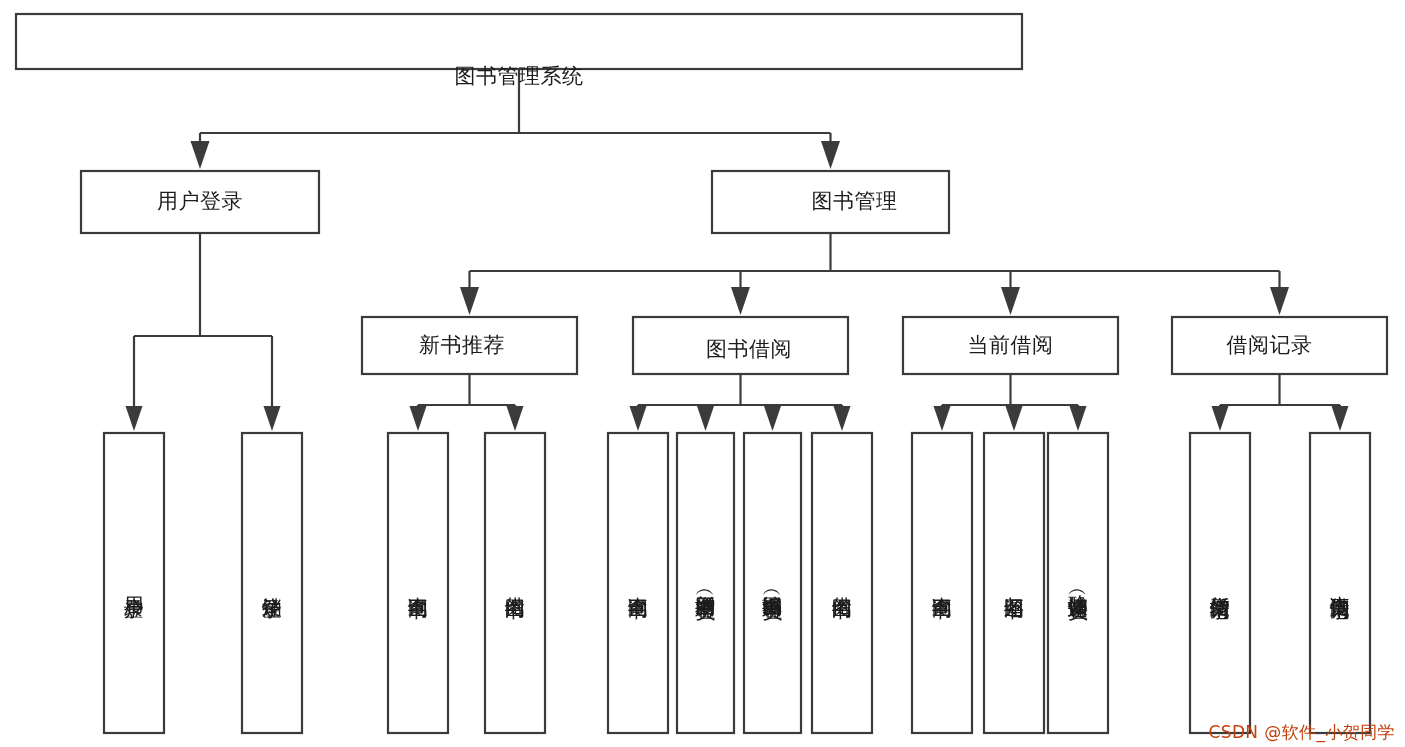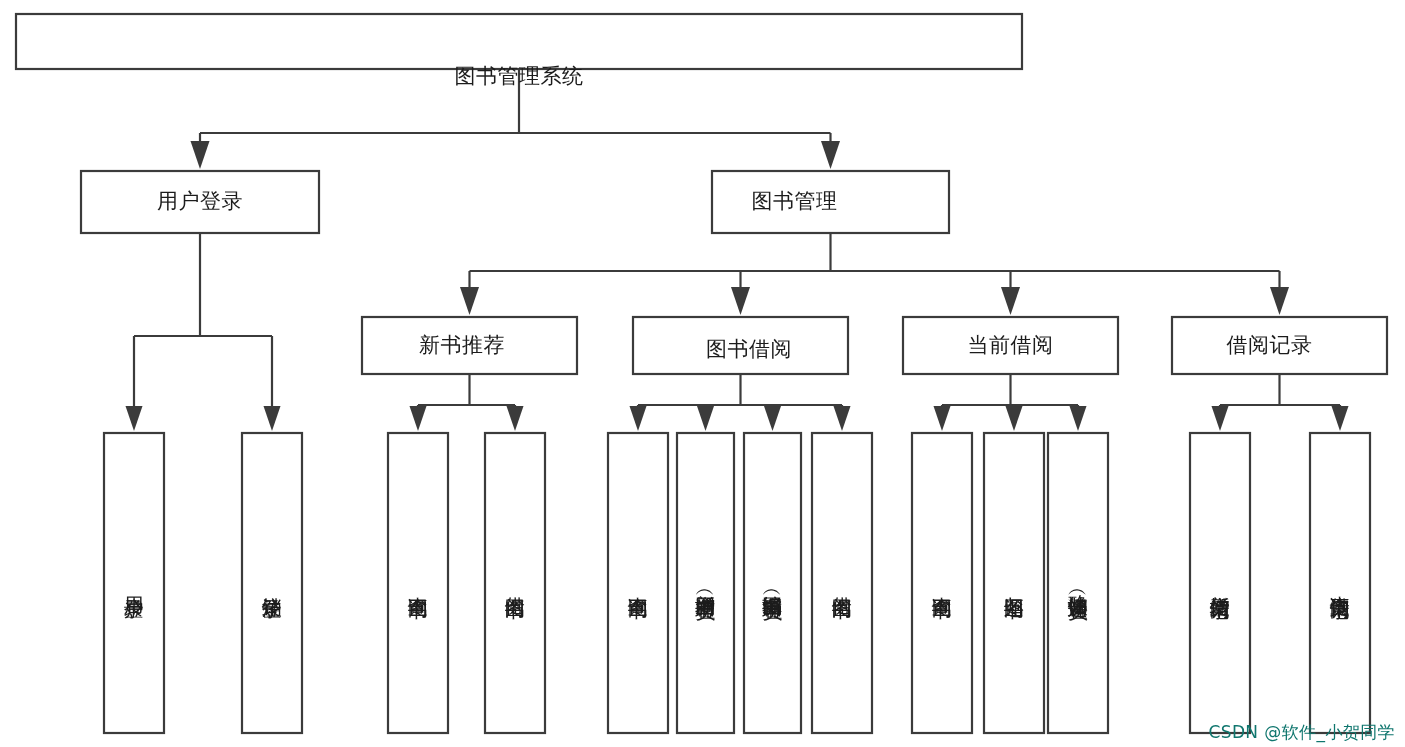--- a/index.html
+++ b/index.html
@@ -59,21 +59,21 @@
     text-orientation: upright;
     font-size: 20px;
     letter-spacing: 1px;
     white-space: nowrap;
   }
   .watermark {
     position: absolute;
     right: 10px;
     bottom: 3px;
     font-size: 17px;
-    color: #0f766e;
+    color: #c2410c;
     font-family: "DejaVu Sans", "Liberation Sans", sans-serif;
     white-space: nowrap;
     letter-spacing: 0.4px;
   }
 </style>
 </head>
 <body>
 
 <div id="diagram-root">
 
@@ -154,21 +154,21 @@
         <rect x="984" y="433" width="60" height="300" class="node-box"></rect>
         <rect x="1048" y="433" width="60" height="300" class="node-box"></rect>
         <rect x="1190" y="433" width="60" height="300" class="node-box"></rect>
         <rect x="1310" y="433" width="60" height="300" class="node-box"></rect>
       </g>
   </svg>
 
   <div id="labels-layer">
       <div class="node-label label-horizontal" style="left: 16px; top: 14px; width: 1006px; height: 55px; margin-top: 35px;">图书管理系统</div>
       <div class="node-label label-horizontal" style="left: 81px; top: 171px; width: 238px; height: 62px;">用户登录</div>
-      <div class="node-label label-horizontal" style="left: 676px; top: 171px; width: 237px; height: 62px;">图书管理</div>
+      <div class="node-label label-horizontal" style="left: 736px; top: 171px; width: 237px; height: 62px;">图书管理</div>
       <div class="node-label label-horizontal" style="left: 362px; top: 317px; width: 200px; height: 57px;">新书推荐</div>
       <div class="node-label label-horizontal" style="left: 633px; top: 321px; width: 232px; height: 57px;">图书借阅</div>
       <div class="node-label label-horizontal" style="left: 903px; top: 317px; width: 215px; height: 57px;">当前借阅</div>
       <div class="node-label label-horizontal" style="left: 1172px; top: 317px; width: 195px; height: 57px;">借阅记录</div>
       <div class="node-label label-vertical" style="left: 104px; top: 433px; width: 60px; height: 300px;">用户登录</div>
       <div class="node-label label-vertical" style="left: 242px; top: 433px; width: 60px; height: 300px;">注销登录</div>
       <div class="node-label label-vertical" style="left: 388px; top: 433px; width: 60px; height: 300px;">查询图书</div>
       <div class="node-label label-vertical" style="left: 485px; top: 433px; width: 60px; height: 300px;">借阅图书</div>
       <div class="node-label label-vertical" style="left: 608px; top: 433px; width: 60px; height: 300px;">查询图书</div>
       <div class="node-label label-vertical" style="left: 677px; top: 433px; width: 57px; height: 300px;">新增图书（管理员）</div>

